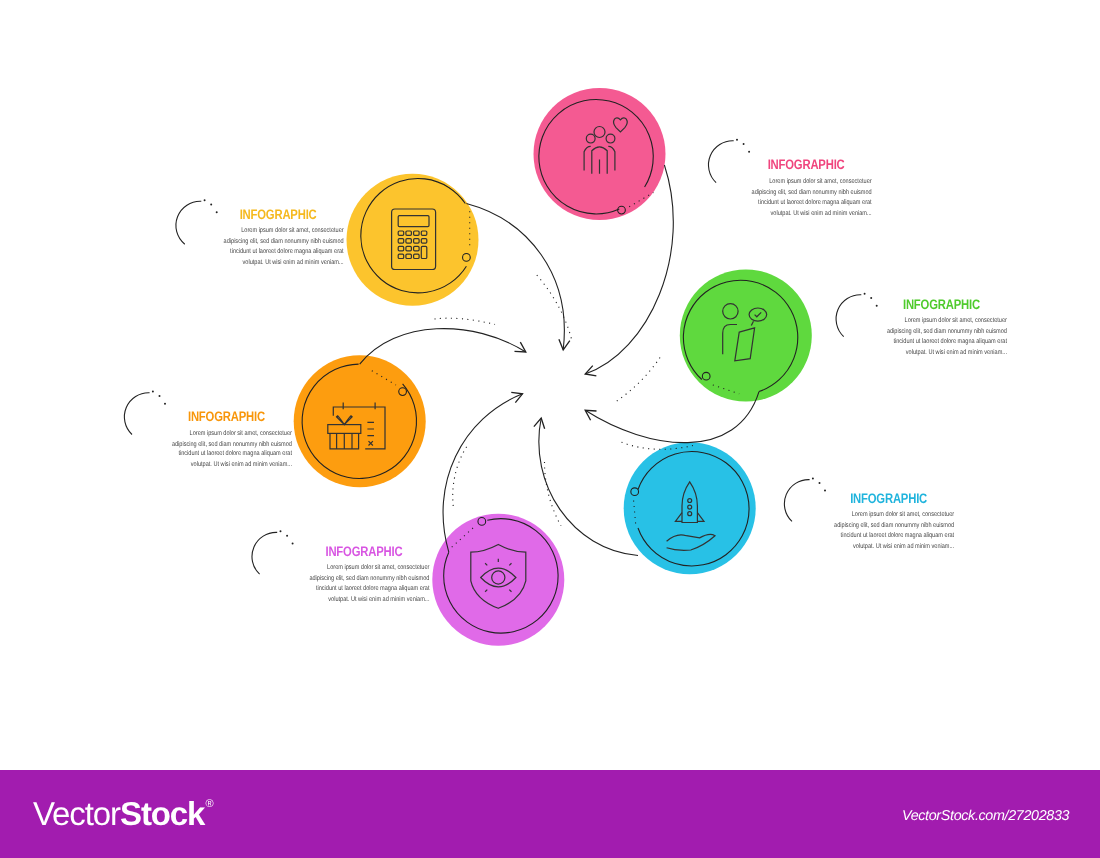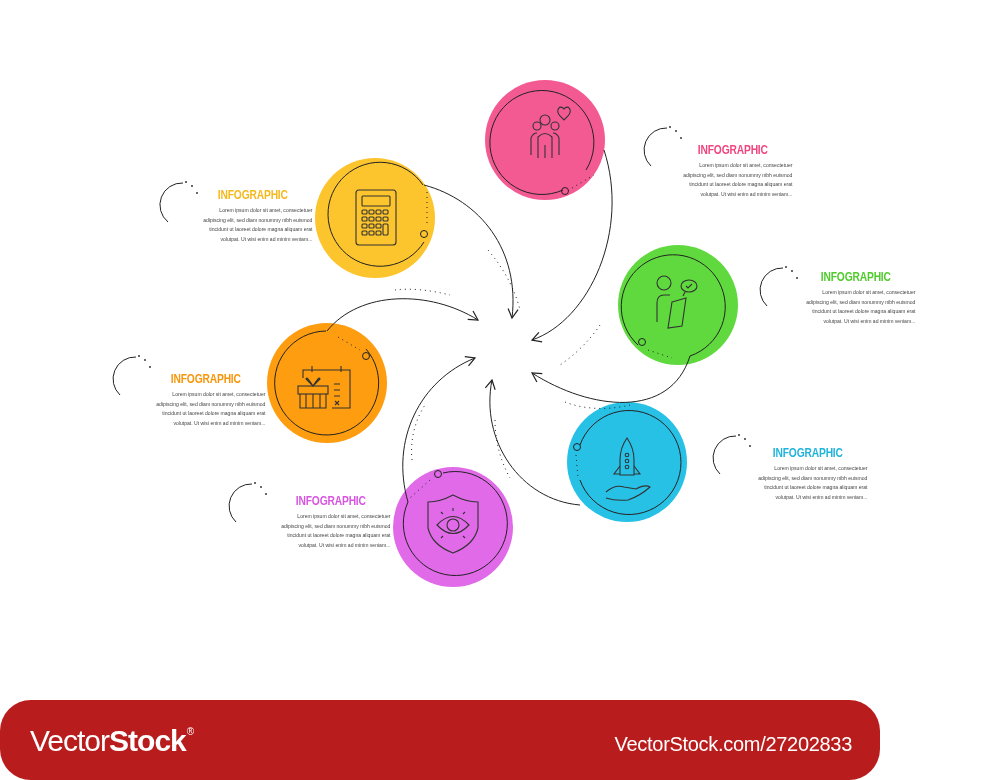--- a/index.html
+++ b/index.html
@@ -4,26 +4,26 @@
 <style>
   * { margin: 0; padding: 0; box-sizing: border-box; }
   html, body { width: 1000px; height: 780px; background: #ffffff; overflow: hidden; }
   body { position: relative; font-family: "Liberation Sans", sans-serif; }
   #canvas { position: absolute; left: 0; top: 0; width: 1000px; height: 700px; background: #fff; }
   svg.main { position: absolute; left: 0; top: 0; }
   .text-block { position: absolute; width: 140px; text-align: right; }
   .tb-title { font-family: "Liberation Sans", sans-serif; font-weight: bold; font-size: 12.5px; letter-spacing: -0.2px; transform: scaleX(0.82); transform-origin: left top; white-space: nowrap; line-height: 14px; }
   .tb-body { margin-top: 3px; font-family: "Liberation Sans", sans-serif; font-size: 6.2px; line-height: 9.6px; color: #444; width: 170px; transform: scaleX(0.82); transform-origin: left top; }
   .tb-body span { display: block; white-space: nowrap; }
-  .footer { position: absolute; left: 0; top: 700px; width: 880px; height: 80px; background: #b91c1c; border-radius: 31px; }
+  .footer { position: absolute; left: 0; top: 700px; width: 1000px; height: 80px; background: #a21caf; }
   .brand { position: absolute; left: 30px; top: 24px; color: #fff; font-size: 30px; letter-spacing: -1px; font-family: "Liberation Sans", sans-serif; }
   .brand .light { font-weight: normal; }
   .brand .bold { font-weight: bold; }
   .brand .reg { font-size: 10px; vertical-align: top; position: relative; top: 2px; margin-left: 1px; }
-  .footer-url { position: absolute; right: 28px; top: 33px; color: #fff; font-size: 20px; font-family: "Liberation Sans", sans-serif; letter-spacing: -0.3px; }
+  .footer-url { position: absolute; right: 28px; top: 33px; color: #fff; font-size: 13px; font-family: "Liberation Sans", sans-serif; letter-spacing: -0.3px; font-style: italic; }
 </style>
 </head>
 <body>
 
 <div id="canvas">
   <svg class="main" width="1000" height="700" viewBox="0 0 1000 700">
     <defs>
       <marker id="arr" viewBox="0 0 12 12" refX="10" refY="6" markerWidth="12" markerHeight="12" orient="auto" markerUnits="userSpaceOnUse">
         <path d="M1 1 L10 6 L1 11" fill="none" stroke="#222" stroke-width="1.2"></path>
       </marker>

